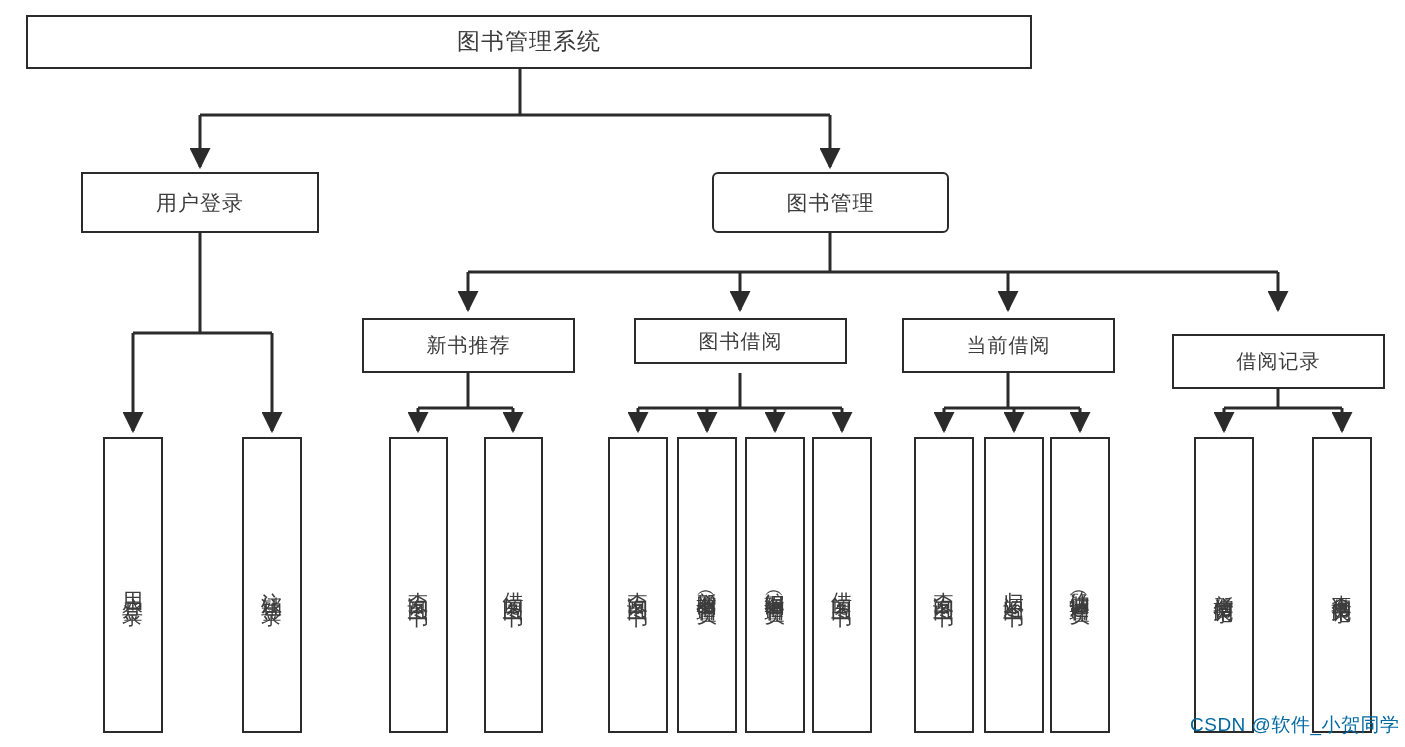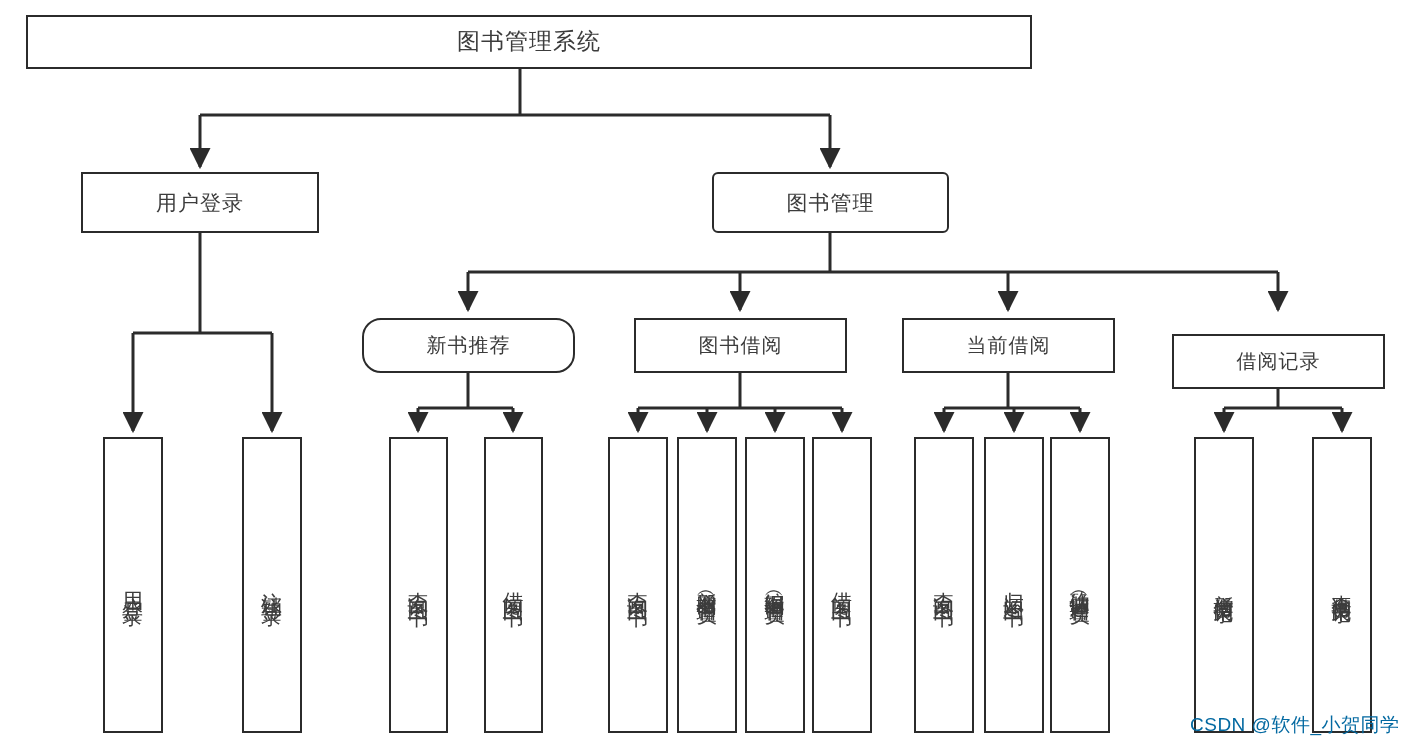--- a/index.html
+++ b/index.html
@@ -138,24 +138,24 @@
     <span>图书管理系统</span>
   </div>
 
   <div class="node level1" style="left:81px; top:172px; width:238px; height:61px;">
     <span>用户登录</span>
   </div>
   <div class="node level1" style="left:712px; top:172px; width:237px; height:61px;border-radius:6px;">
     <span>图书管理</span>
   </div>
 
-  <div class="node level2" style="left:362px; top:318px; width:213px; height:55px;border-radius:19px;">
+  <div class="node level2" style="left:362px; top:318px; width:213px; height:55px;">
     <span>新书推荐</span>
   </div>
-  <div class="node level2" style="left:634px; top:318px; width:213px; height:55px;">
+  <div class="node level2" style="left:634px; top:318px; width:213px; height:46px;">
     <span>图书借阅</span>
   </div>
   <div class="node level2" style="left:902px; top:318px; width:213px; height:55px;justify-content:center;">
     <span>当前借阅</span>
   </div>
   <div class="node level2" style="left:1172px; top:334px; width:213px; height:55px;">
     <span>借阅记录</span>
   </div>
 
   <div class="node leaf" style="left:103px; top:437px; width:60px; height:296px;">

